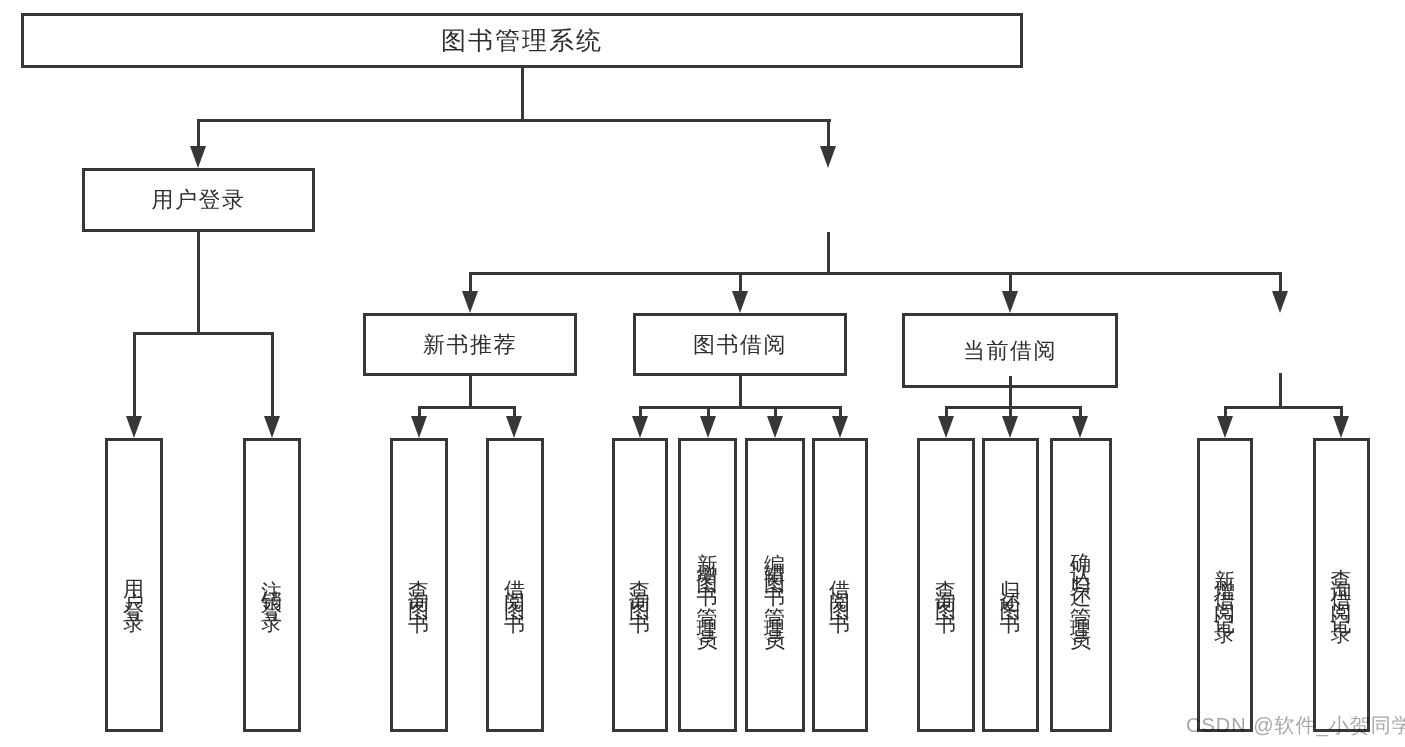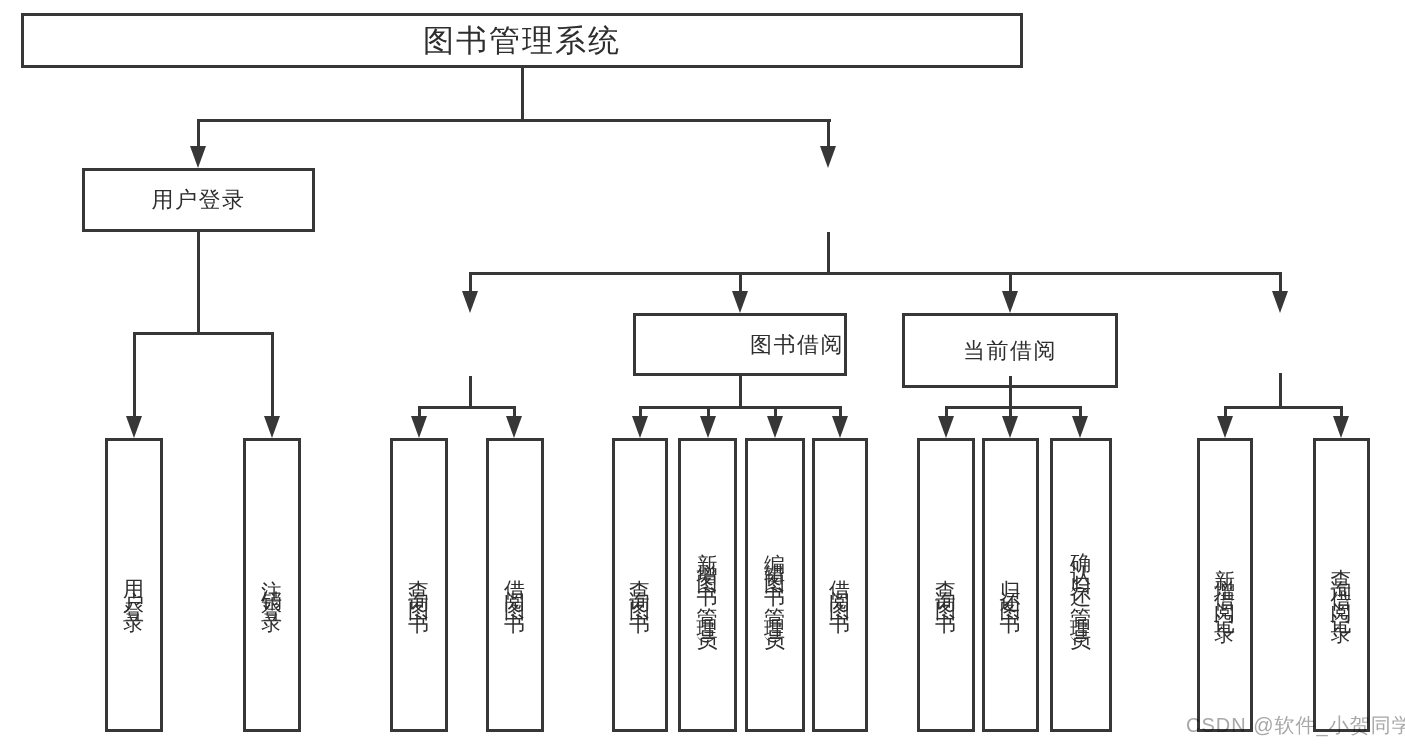--- a/index.html
+++ b/index.html
@@ -18,21 +18,21 @@
   }
   .box{
     position:absolute;
     background:#fff;
     border:3px solid var(--line);
     box-sizing:border-box;
     display:flex;align-items:center;justify-content:center;
     color:var(--text);
   }
   .hlabel{font-size:22px;letter-spacing:1.5px;white-space:nowrap;}
-  .title-label{font-size:31px;letter-spacing:2px;}
+  .title-label{font-size:25px;letter-spacing:2px;}
   .vlabel{
     writing-mode:vertical-rl;
     font-size:21px;
     letter-spacing:11px;
     line-height:1;
     color:var(--text);
   }
   .line{position:absolute;background:var(--line);}
   .arr{
     position:absolute;width:0;height:0;
@@ -87,21 +87,24 @@
     <i class="line" style="left:469px;top:272px;width:3px;height:24px;"></i>
     <i class="line" style="left:739px;top:272px;width:3px;height:24px;"></i>
     <i class="line" style="left:1009px;top:272px;width:3px;height:24px;"></i>
     <i class="line" style="left:1279px;top:272px;width:3px;height:24px;"></i>
     <i class="arr" style="left:462px;top:291px;"></i>
     <i class="arr" style="left:732px;top:291px;"></i>
     <i class="arr" style="left:1002px;top:291px;"></i>
     <i class="arr" style="left:1272px;top:291px;"></i>
   </div>
 
-  <div class="box" style="left:633px;top:313px;width:214px;height:63px;justify-content:flex-end;">
+  <div class="box" style="left:363px;top:313px;width:214px;height:63px;">
+    <span class="hlabel">新书推荐</span>
+  </div>
+  <div class="box" style="left:633px;top:313px;width:214px;height:63px;">
     <span class="hlabel">图书借阅</span>
   </div>
   <div class="box" style="left:902px;top:313px;width:216px;height:75px;">
     <span class="hlabel">当前借阅</span>
   </div>
 
   <div>
     <i class="line" style="left:469px;top:376px;width:3px;height:33px;"></i>
     <i class="line" style="left:418px;top:406px;width:98px;height:3px;"></i>
     <i class="line" style="left:418px;top:406px;width:3px;height:14px;"></i>

